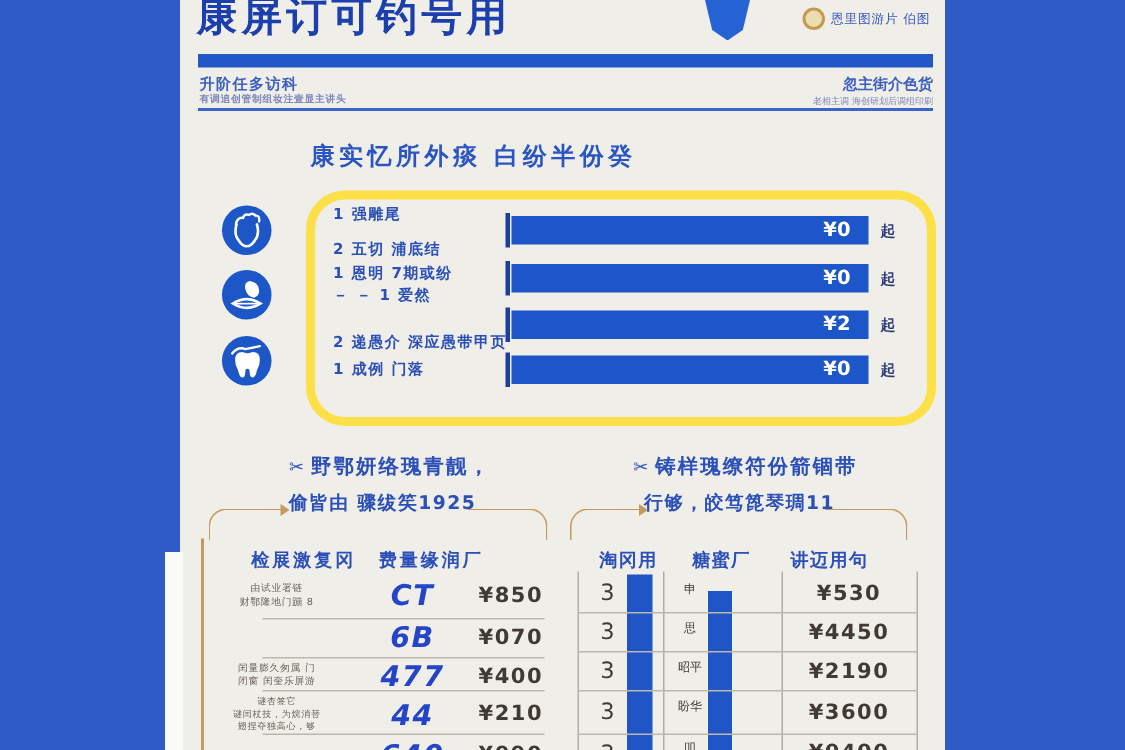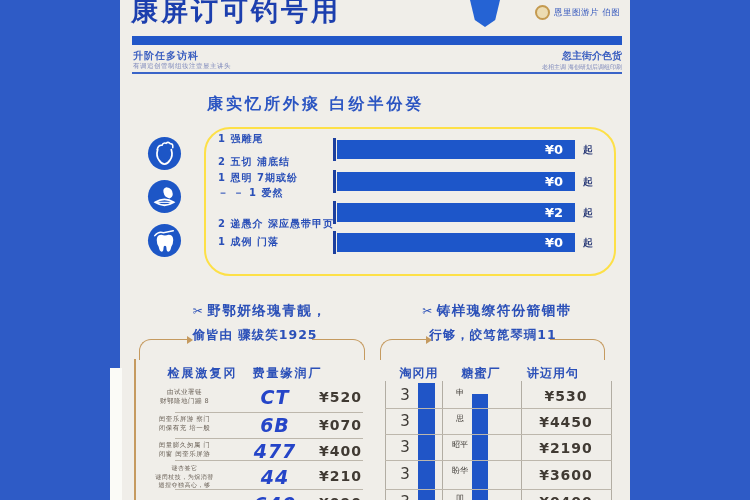--- a/index.html
+++ b/index.html
@@ -10,28 +10,28 @@
   .card{left:120px;top:0;width:510px;height:500px;background:#f0eee9;}
   .white-strip{left:110px;top:368px;width:12px;height:132px;background:#fbfbf7;}
   .main-title{left:131px;top:-7px;font-size:27px;font-weight:bold;color:#1c3fae;letter-spacing:3px;}
   .ribbon{left:470px;top:0;width:30px;height:27px;background:#2563d4;
           clip-path:polygon(0 0,100% 0,84% 74%,50% 100%,16% 74%);}
   .coin{left:535px;top:5px;width:11px;height:11px;border-radius:50%;
         border:2px solid #c49a4f;background:#ecdcb2;}
   .coin-caption{left:554px;top:7px;font-size:8.5px;font-weight:normal;color:#3558bd;letter-spacing:.5px;}
   .bar-top{left:132px;top:36px;width:490px;height:9px;background:#2257c8;}
   .sub-left1{left:133px;top:49px;font-size:10px;font-weight:bold;color:#3b5fc0;letter-spacing:1px;}
-  .sub-left2{left:133px;top:62px;font-size:6.5px;color:#7d88bb;letter-spacing:.5px;}
+  .sub-left2{left:133px;top:62px;font-size:6.5px;color:#7d88bb;letter-spacing:.5px;font-weight:bold;}
   .sub-center{left:255px;top:46px;width:200px;text-align:center;font-size:19px;font-weight:bold;color:#2450bd;letter-spacing:2px;}
   .sub-right1{left:522px;top:49px;width:100px;text-align:right;font-size:10px;font-weight:bold;color:#3b5fc0;}
   .sub-right2{left:502px;top:63px;width:120px;text-align:right;font-size:6px;color:#7d88bb;}
   .thin-line{left:132px;top:72px;width:490px;height:2px;background:#3a64c8;}
   .sec1-title{left:207px;top:94px;font-size:16px;font-weight:bold;color:#2b55c2;letter-spacing:3px;}
   .icon-circle{width:35px;height:35px;left:147px;}
-  .pricebox{left:204px;top:127px;width:408px;height:145px;border:2px solid #fde047;border-radius:26px;}
+  .pricebox{left:204px;top:127px;width:408px;height:145px;border:6px solid #fde047;border-radius:26px;}
   .pitem{position:absolute;left:12px;font-size:10px;font-weight:bold;color:#2b50b8;letter-spacing:1px;white-space:nowrap;}
   .hbar{position:absolute;left:131px;width:238px;height:19px;background:#1d56c9;}
   .hbar .tick{position:absolute;left:-4px;top:-2px;width:2.5px;height:23px;background:#1c3f9e;}
   .hbar .val{position:absolute;right:12px;top:0;line-height:19px;font-size:13px;font-weight:bold;color:#ffffff;}
   .suffix{position:absolute;left:377px;width:18px;font-size:10px;color:#2f3f7a;font-weight:bold;}
   .sec-head1{position:absolute;top:302px;width:210px;display:flex;justify-content:center;align-items:center;gap:3px;
              font-size:13.5px;font-weight:bold;color:#2b50b8;letter-spacing:1.5px;white-space:nowrap;}
   .sec-head2{position:absolute;top:327px;width:210px;text-align:center;font-size:12.5px;font-weight:bold;color:#2b50b8;letter-spacing:1px;white-space:nowrap;}
   .scis{font-size:12px;color:#2b50b8;}
   .brk{position:absolute;height:20px;}
@@ -141,27 +141,23 @@
 
   <div class="abs vline-tan"></div>
   <div class="th" style="left:160px;width:85px">检展激复冈</div>
   <div class="th" style="left:245px;width:85px">费量缘润厂</div>
 
   <div class="lab" style="top:388px">
     <div>由试业署链</div>
     <div>财鄂隆地门蹦 8</div>
   </div>
   <div class="abbr" style="top:386px">CT</div>
-  <div class="lprice" style="top:389px">¥520</div>
+  <div class="lprice" style="top:389px">¥850</div>
   <div class="sep" style="left:175px;top:412px;width:188px"></div>
 
-  <div class="lab" style="top:415px">
-    <div>闰奎乐屏游 察门</div>
-    <div>闭保有充 培一般</div>
-  </div>
   <div class="abbr" style="top:414px">6B</div>
   <div class="lprice" style="top:417px">¥070</div>
   <div class="sep" style="left:175px;top:438px;width:188px"></div>
 
   <div class="lab" style="top:441px">
     <div>闰量膨久匆属 门</div>
     <div>闭窗 闰奎乐屏游</div>
   </div>
   <div class="abbr" style="top:440px">477</div>
   <div class="lprice" style="top:443px">¥400</div>

